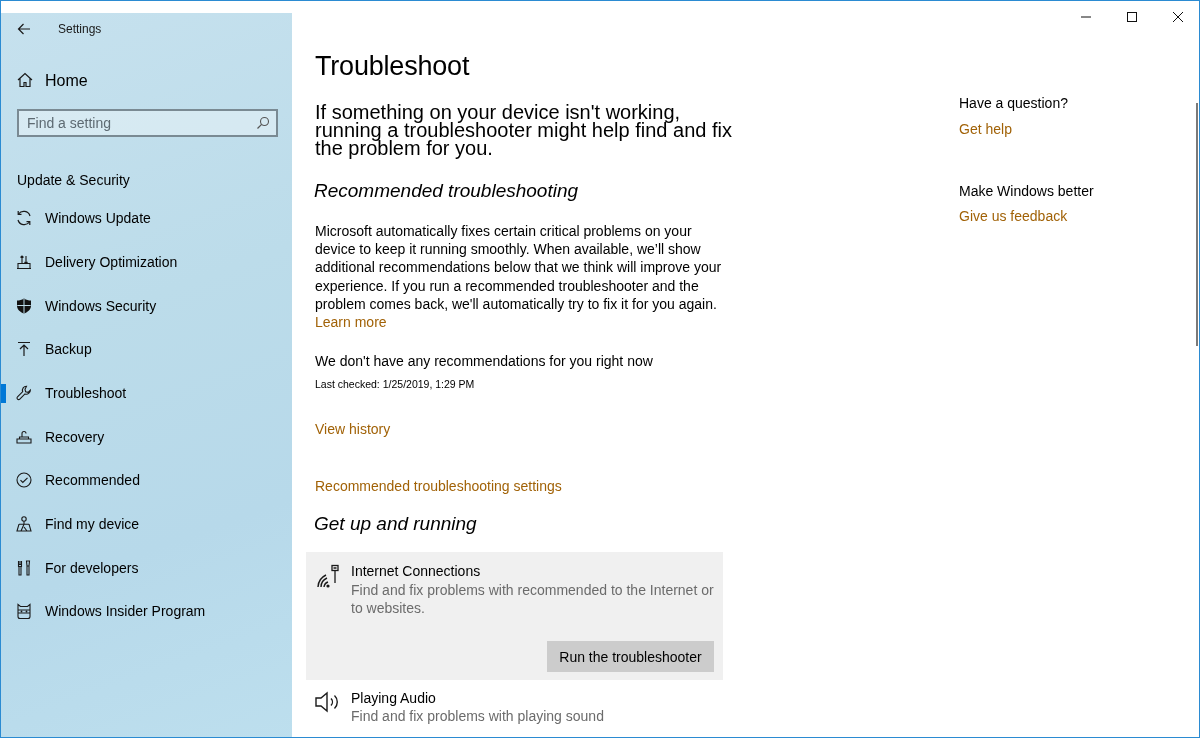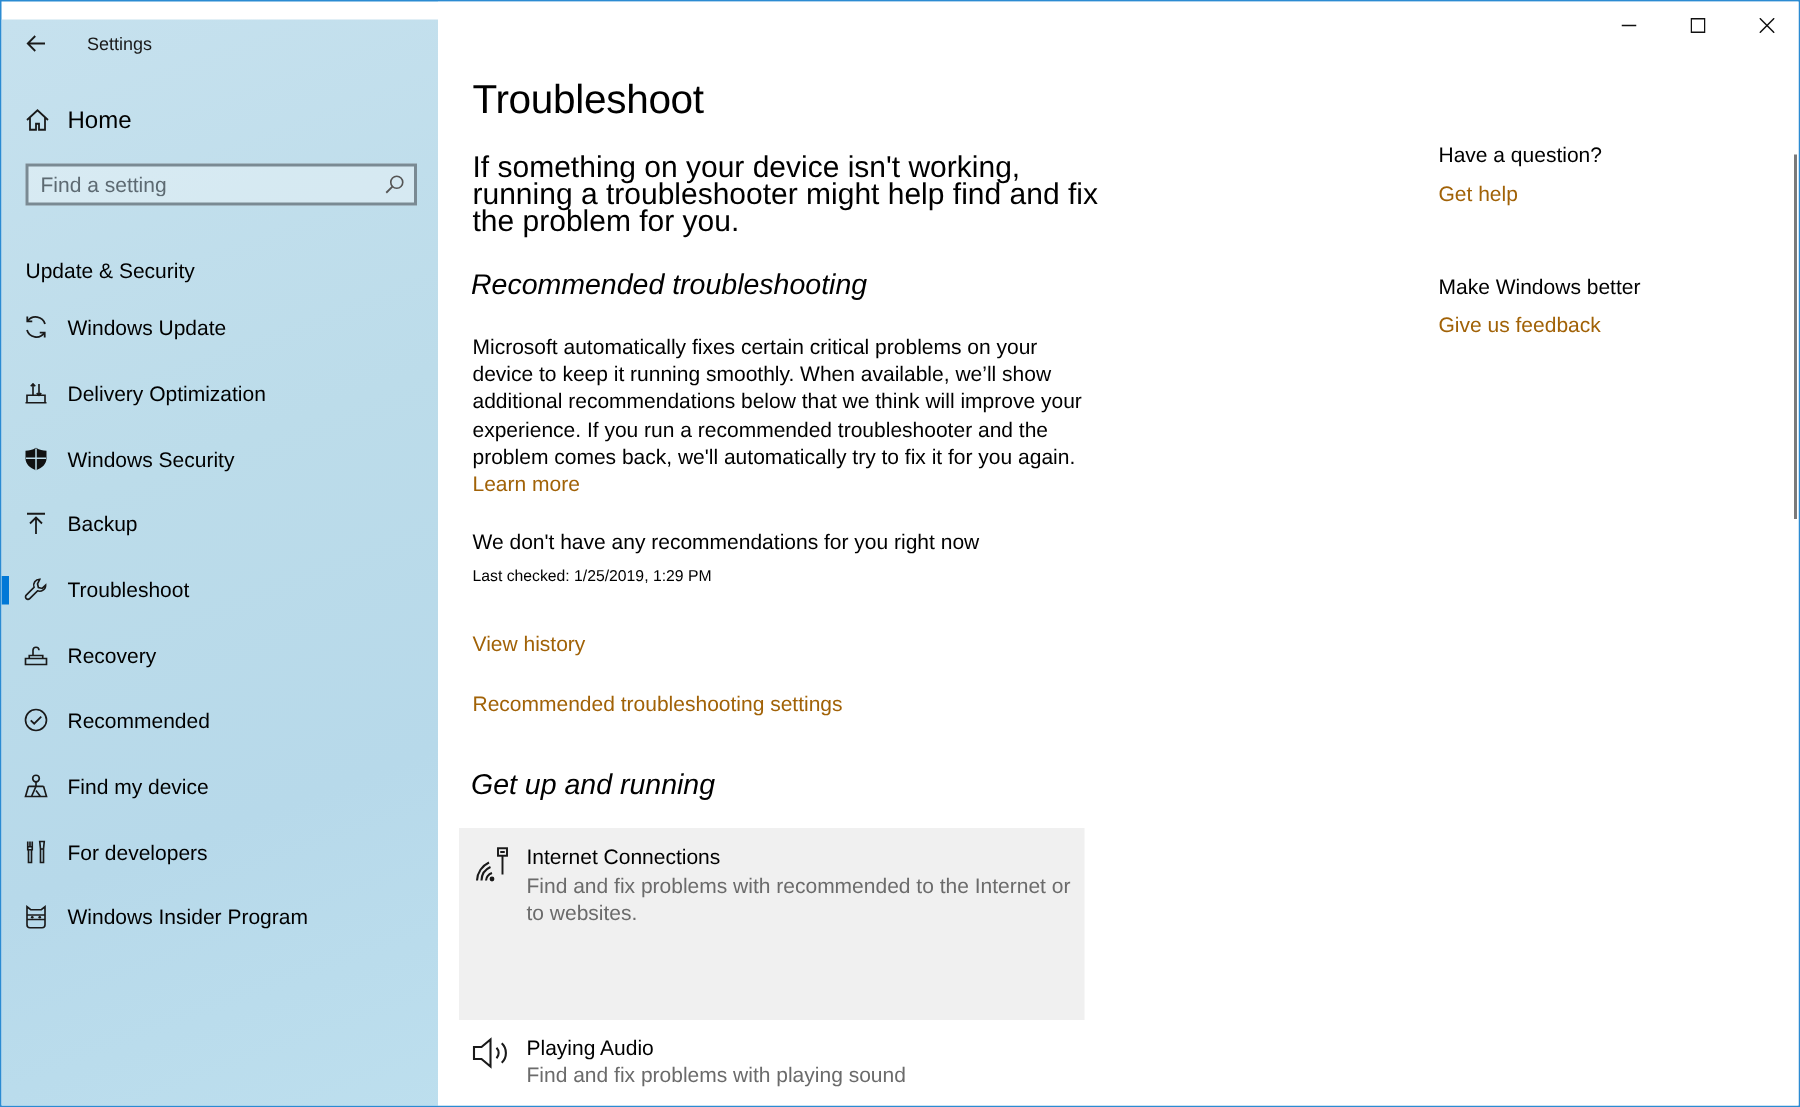--- a/index.html
+++ b/index.html
@@ -197,33 +197,34 @@
     <h2 class="h2" style="top:179px">Recommended troubleshooting</h2>
     <div class="para">
       <span>Microsoft automatically fixes certain critical problems on your device to keep it running smoothly. When available, we’ll show additional recommendations below that we think will improve your experience. If you run a recommended troubleshooter and the problem comes back, we'll automatically try to fix it for you again.</span><br>
       <a class="link">Learn more</a>
     </div>
 
     <div class="no-recs">We don't have any recommendations for you right now</div>
     <div class="last-checked">Last checked: 1/25/2019, 1:29 PM</div>
 
     <a class="link abs-link" style="top:420px">View history</a>
-    <a class="link abs-link" style="top:460px">Recommended troubleshooting settings</a>
+    <a class="link abs-link" style="top:477px">Recommended troubleshooting settings</a>
 
     <h2 class="h2" style="top:512px">Get up and running</h2>
 
     <div class="ts-card">
       <svg class="icon" viewBox="0 0 28 28">
         <path d="M3 24a14 14 0 0 1 8-12M6 24a10 10 0 0 1 6-9M9 24a6 6 0 0 1 4-5" fill="none" stroke="#1a1a1a" stroke-width="1.4"></path>
         <circle cx="13" cy="23" r="1.6" fill="#1a1a1a"></circle>
         <rect x="17" y="2.5" width="6" height="5" fill="none" stroke="#1a1a1a" stroke-width="1.3"></rect>
         <path d="M18.5 5h3M20 7.5V20" stroke="#1a1a1a" stroke-width="1.3"></path>
       </svg>
       <div class="name">Internet Connections</div>
       <div class="desc">Find and fix problems with recommended to the Internet or to websites.</div>
+      <button class="run-btn">Run the troubleshooter</button>
     </div>
 
     <div class="ts-item">
       <svg class="icon" viewBox="0 0 28 24">
         <path d="M2 8h5l6-5v18l-6-5H2z" fill="none" stroke="#1a1a1a" stroke-width="1.4"></path>
         <path d="M17 8.5a5 5 0 0 1 0 7M20.5 5.5a9 9 0 0 1 0 13" fill="none" stroke="#1a1a1a" stroke-width="1.4"></path>
       </svg>
       <div class="name">Playing Audio</div>
       <div class="desc">Find and fix problems with playing sound</div>
     </div>

